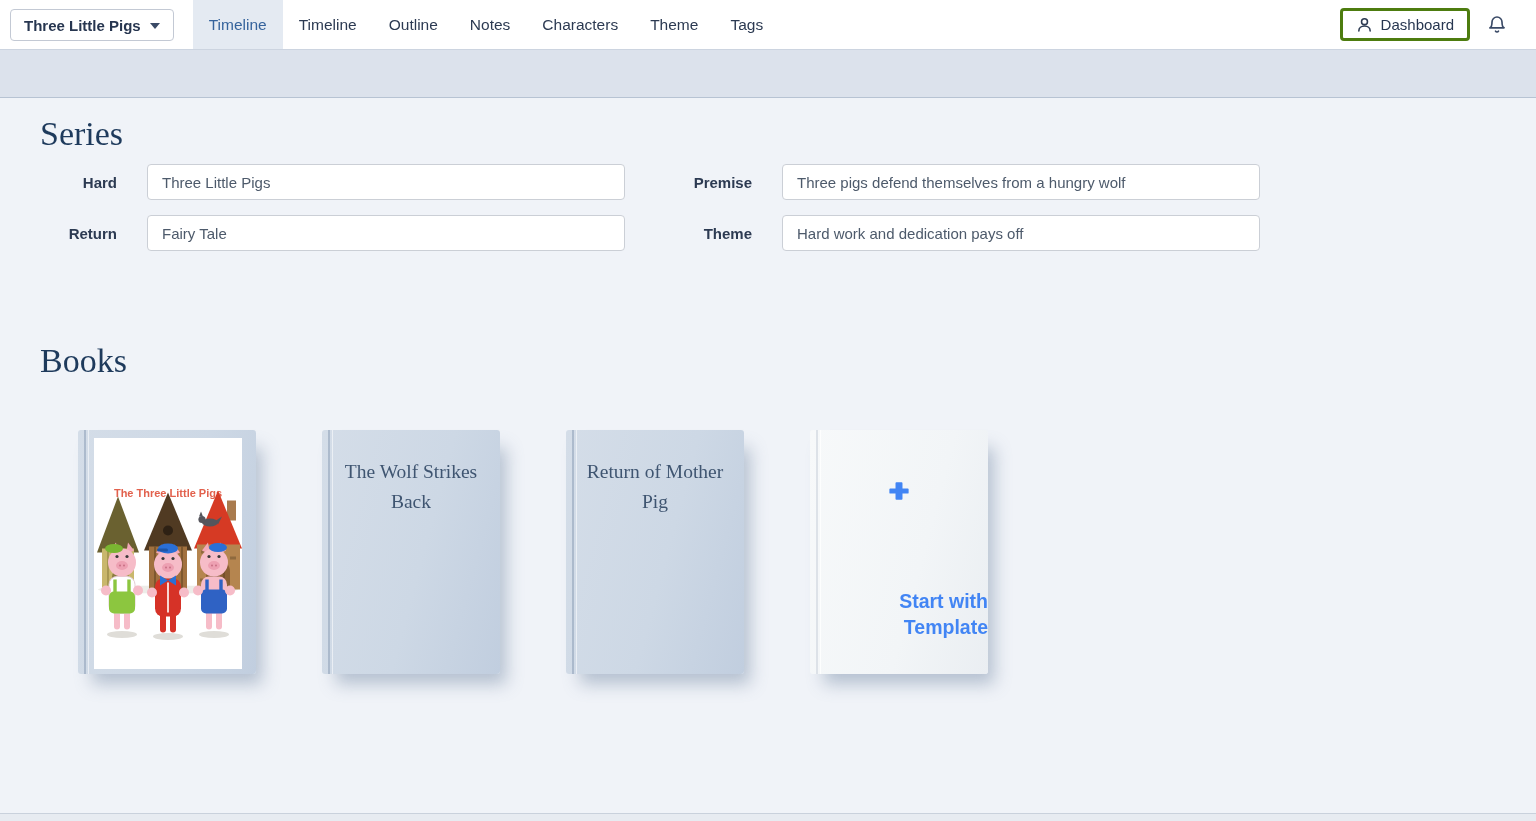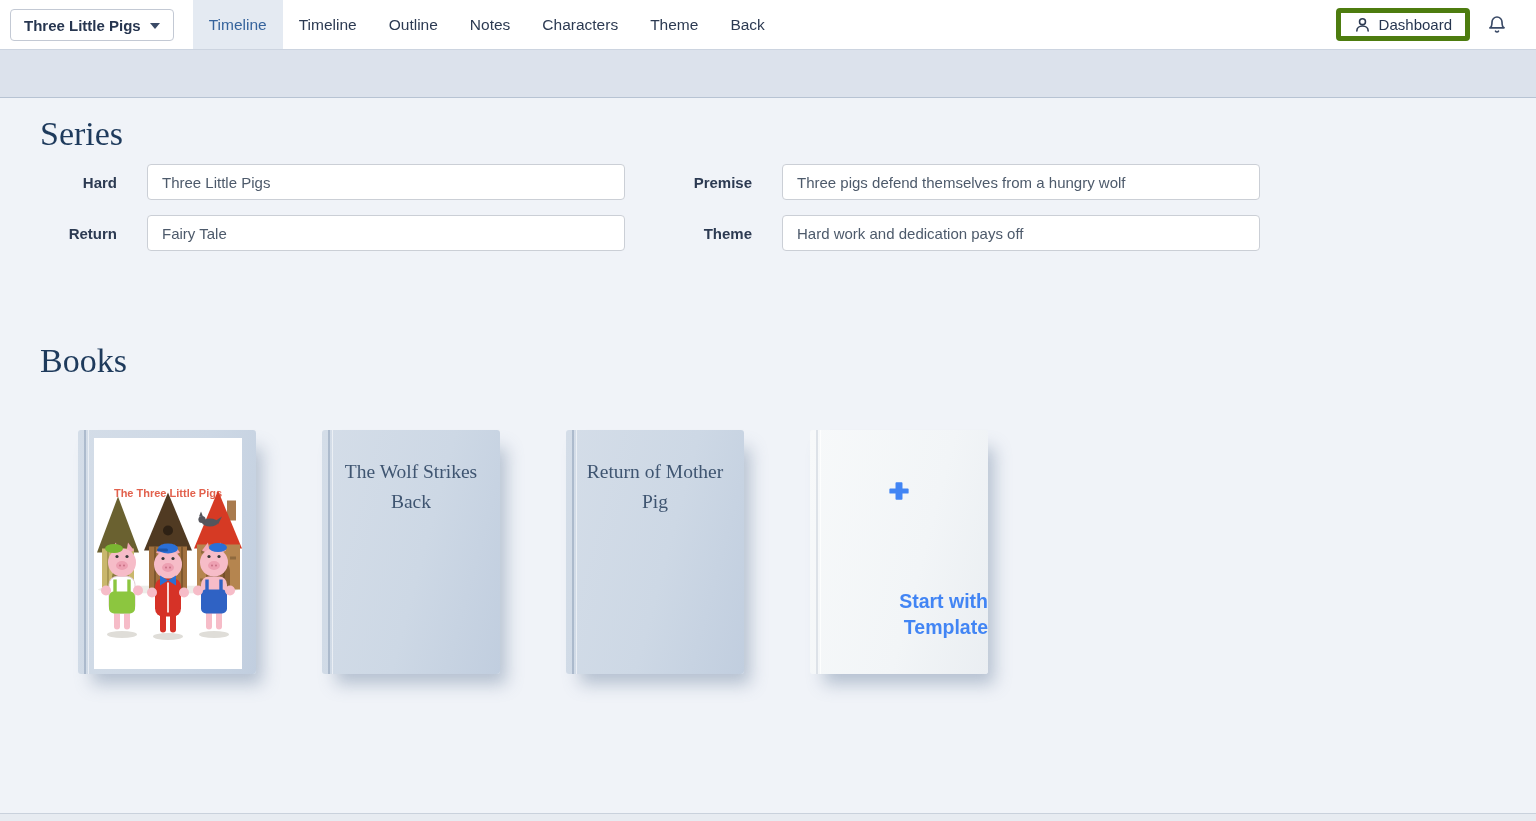--- a/index.html
+++ b/index.html
@@ -12,21 +12,21 @@
   .project-selector { margin:9px 0 0 10px; height:32px; padding:0 13px; background:#fff;
             border:1px solid #c3c9d4; border-radius:4px; display:flex; align-items:center;
             gap:9px; font-size:15px; font-weight:600; color:#273650; cursor:pointer; }
   .caret { width:0; height:0; border-left:5px solid transparent; border-right:5px solid transparent;
             border-top:6px solid #3a4a66; margin-top:2px; }
   .tabs { display:flex; margin-left:19px; }
   .tab { padding:0 16px; display:flex; align-items:center; font-size:15.5px;
           color:#2c3a52; cursor:pointer; }
   .tab.active { background:#e4eaf2; color:#35639c; }
   .topbar-right { margin-left:auto; display:flex; align-items:center; padding-right:29px; gap:17px; }
-  .dashboard-btn { height:33px; padding:0 13px; background:#fff; border:5px solid #4d7c0f;
+  .dashboard-btn { height:33px; padding:0 13px; background:#fff; border:3px solid #4d7c0f;
           border-radius:4px; display:flex; align-items:center; gap:8px; font-size:15px;
           color:#273650; cursor:pointer; }
   .icon-btn { background:none; border:none; cursor:pointer; display:flex; align-items:center; }
 
   
   .subbar { height:48px; background:#dce2ec; border-bottom:1px solid #b7c3d3; }
 
   
   .content { padding:0 0 0 40px; }
   .section-heading { font-family:"Liberation Serif", serif; font-weight:400;
@@ -88,21 +88,21 @@
     <div class="tab">
         <span>Notes</span>
       </div>
     <div class="tab">
         <span>Characters</span>
       </div>
     <div class="tab">
         <span>Theme</span>
       </div>
     <div class="tab">
-        <span>Back</span>
+        <span>Tags</span>
       </div>
   </nav>
 
   <div class="topbar-right">
     <button class="dashboard-btn">
       <span style="display:flex;">
         <svg width="17" height="17" viewBox="0 0 24 24" fill="none" stroke="#2c3a52" stroke-width="2.2" stroke-linecap="round">
           <circle cx="12" cy="8" r="4.2"></circle>
             <path d="M4 21c0-4.2 3.6-7 8-7s8 2.8 8 7"></path>
         </svg>

